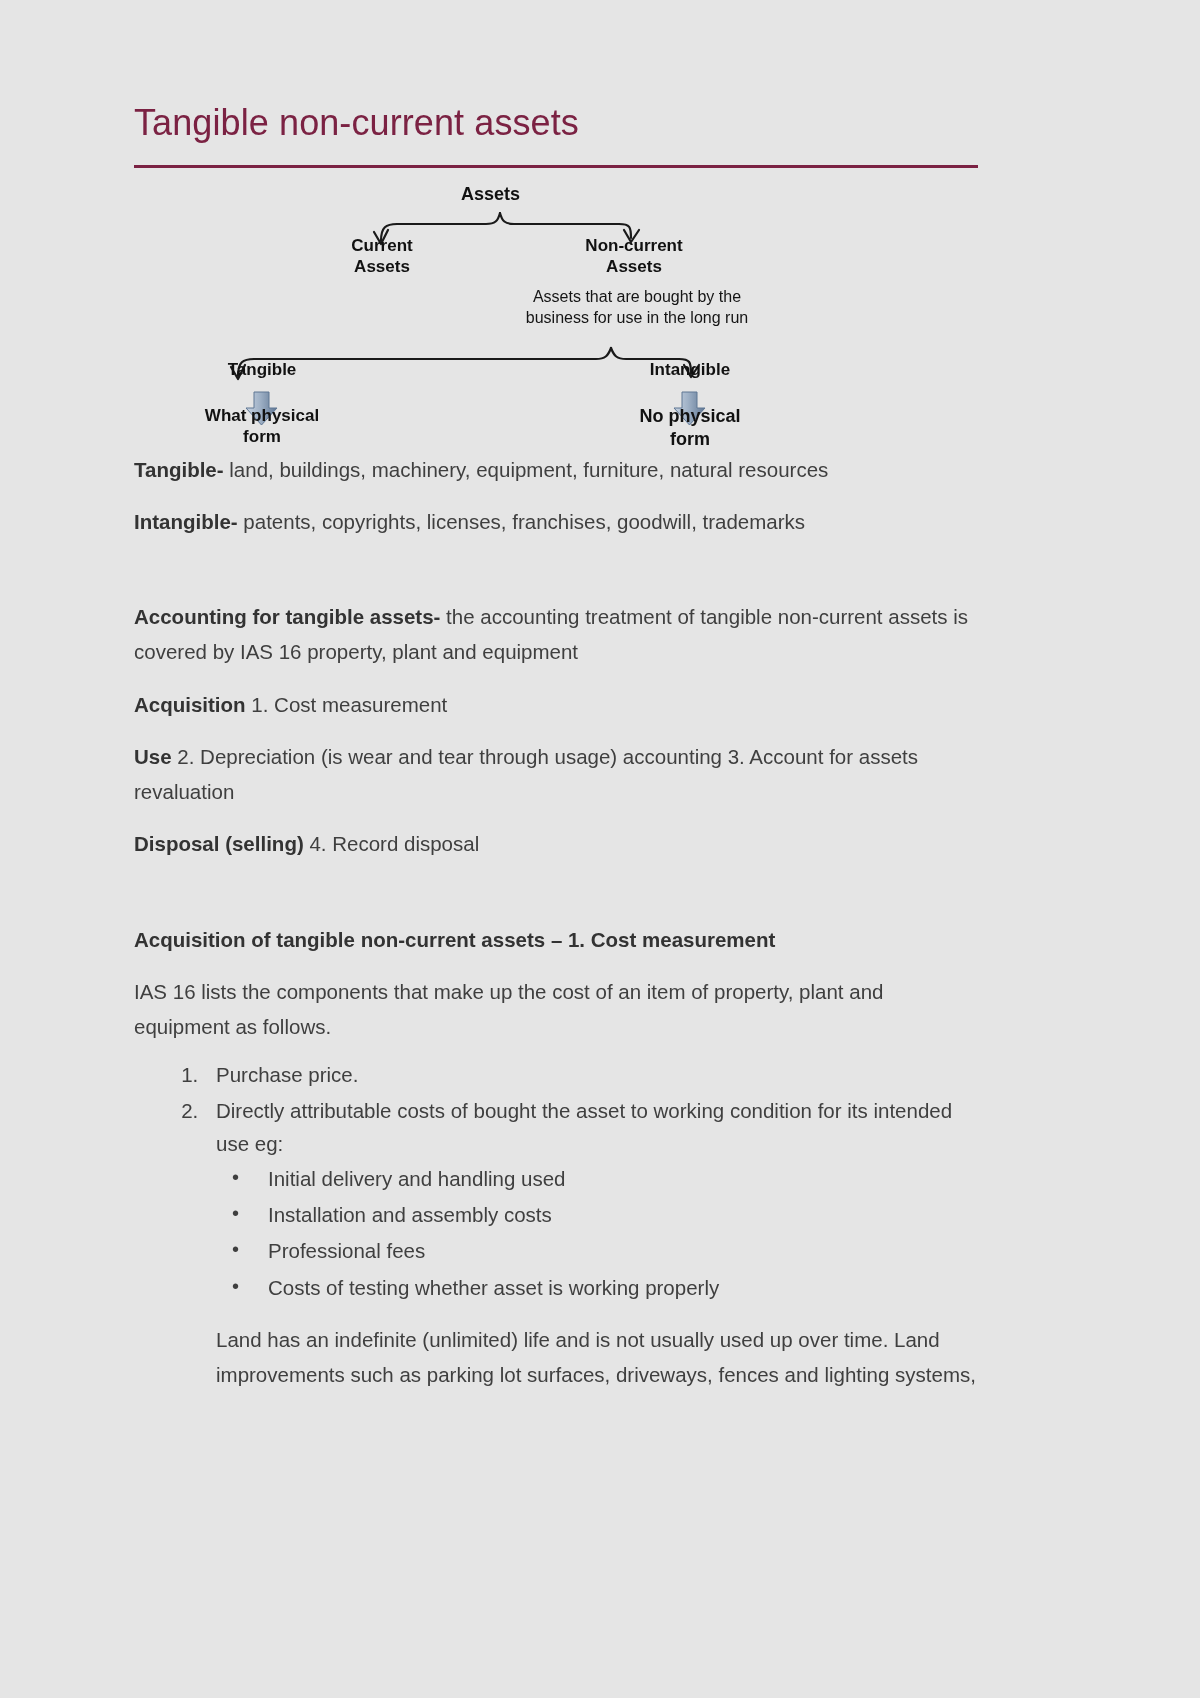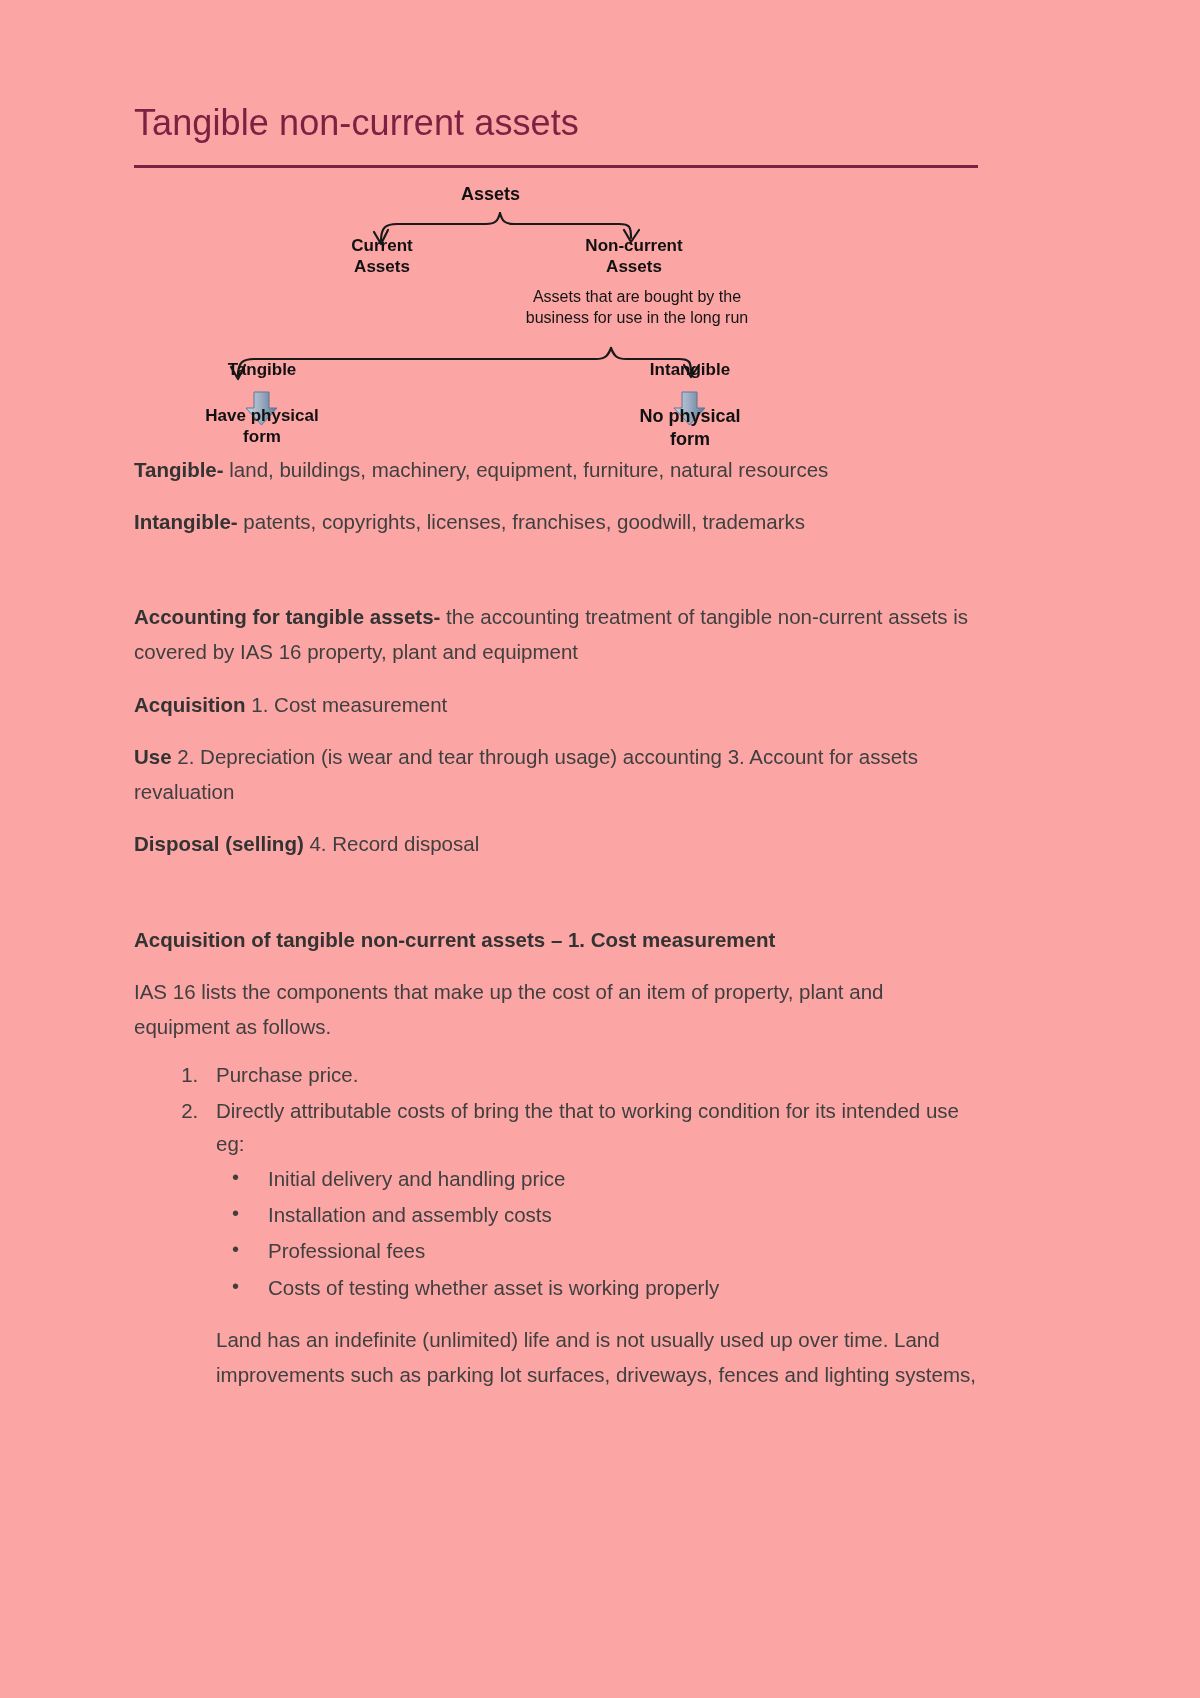--- a/index.html
+++ b/index.html
@@ -12,21 +12,21 @@
     height: 1698px;
     font-family: "Liberation Sans", sans-serif;
     color: #3a3a3a;
     position: relative;
     overflow: hidden;
   }
   .page {
     position: relative;
     width: 1200px;
     height: 1698px;
-    background: #fca5a5;
+    background: #e5e5e5;
     box-sizing: border-box;
     padding: 0;
   }
   .content {
     position: absolute;
     left: 134px;
     top: 0;
     width: 844px;
   }
 
@@ -186,21 +186,21 @@
       <div style="position:absolute;left:365px;top:106px;width:276px;text-align:center;font-size:16px;color:#151515;line-height:1.32;">
         <div>Assets that are bought by the</div>
         <div>business for use in the long run</div>
       </div>
 
       <div style="position:absolute;left:68px;top:180px;width:120px;text-align:center;font-size:17px;font-weight:bold;color:#111;">Tangible</div>
 
       <div style="position:absolute;left:496px;top:180px;width:120px;text-align:center;font-size:17px;font-weight:bold;color:#111;">Intangible</div>
 
       <div style="position:absolute;left:48px;top:225px;width:160px;text-align:center;font-size:17px;font-weight:bold;color:#111;line-height:1.28;">
-        <div>Have physical</div>
+        <div>What physical</div>
         <div>form</div>
       </div>
 
       <div style="position:absolute;left:476px;top:225px;width:160px;text-align:center;font-size:18px;font-weight:bold;color:#111;line-height:1.28;">
         <div>No physical</div>
         <div>form</div>
       </div>
     </div>
 
     <p class="para"><span class="b">Tangible-</span><span> land, buildings, machinery, equipment, furniture, natural resources</span></p>
@@ -214,25 +214,25 @@
     <p class="para gap-top-md"><span class="b">Use</span><span> 2. Depreciation (is wear and tear through usage) accounting 3. Account for assets revaluation</span></p>
 
     <p class="para gap-top-md"><span class="b">Disposal (selling)</span><span> 4. Record disposal</span></p>
 
     <p class="para gap-top-xl b">Acquisition of tangible non-current assets – 1. Cost measurement</p>
 
     <p class="para gap-top-md">IAS 16 lists the components that make up the cost of an item of property, plant and equipment as follows.</p>
 
     <ol class="num-list">
       <li>Purchase price.</li>
-      <li>Directly attributable costs of bring the that to working condition for its intended use eg:</li>
+      <li>Directly attributable costs of bought the asset to working condition for its intended use eg:</li>
     </ol>
 
     <ul class="bul-list" style="margin-left:70px;">
-      <li>Initial delivery and handling price</li>
+      <li>Initial delivery and handling used</li>
       <li>Installation and assembly costs</li>
       <li>Professional fees</li>
       <li>Costs of testing whether asset is working properly</li>
     </ul>
 
     <div class="sub-block">
       <p class="sub-para">Land has an indefinite (unlimited) life and is not usually used up over time. Land improvements such as parking lot surfaces, driveways, fences and lighting systems,</p>
     </div>
 
   </div>

